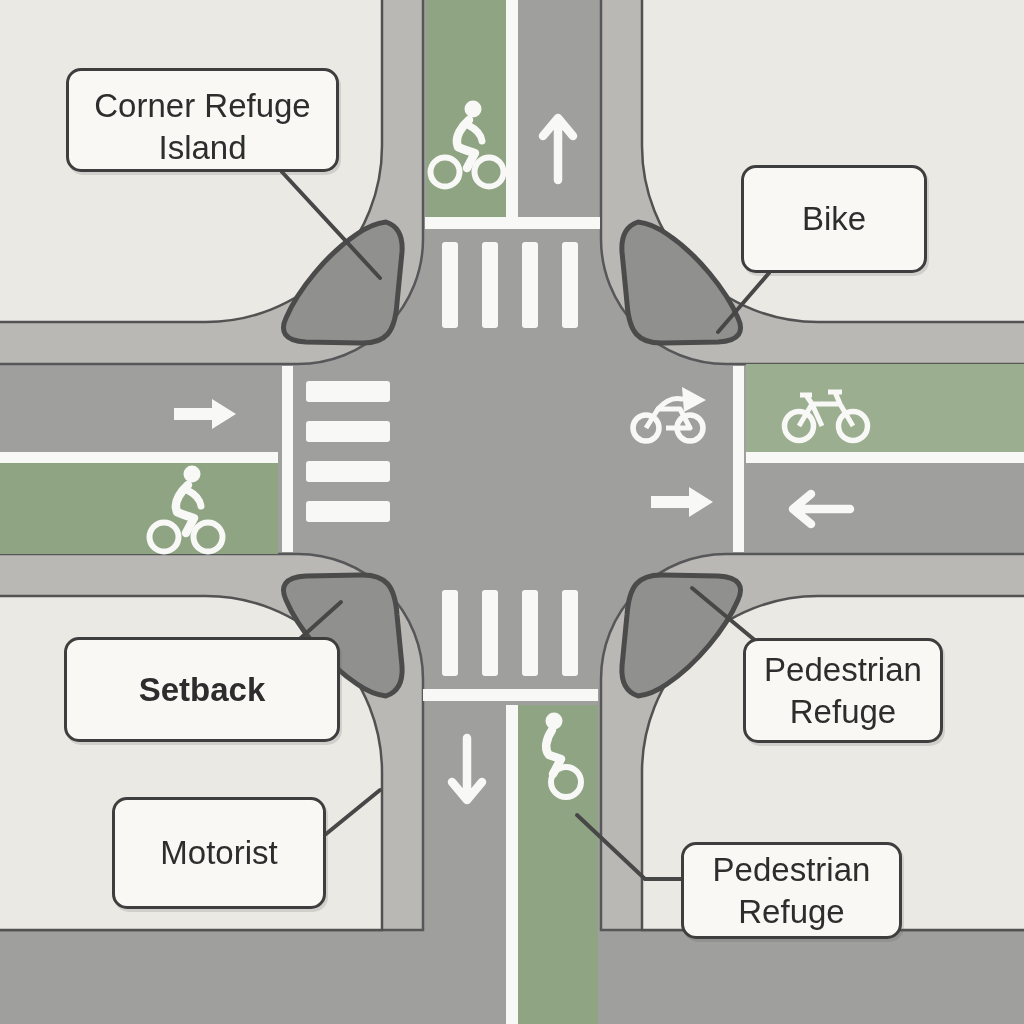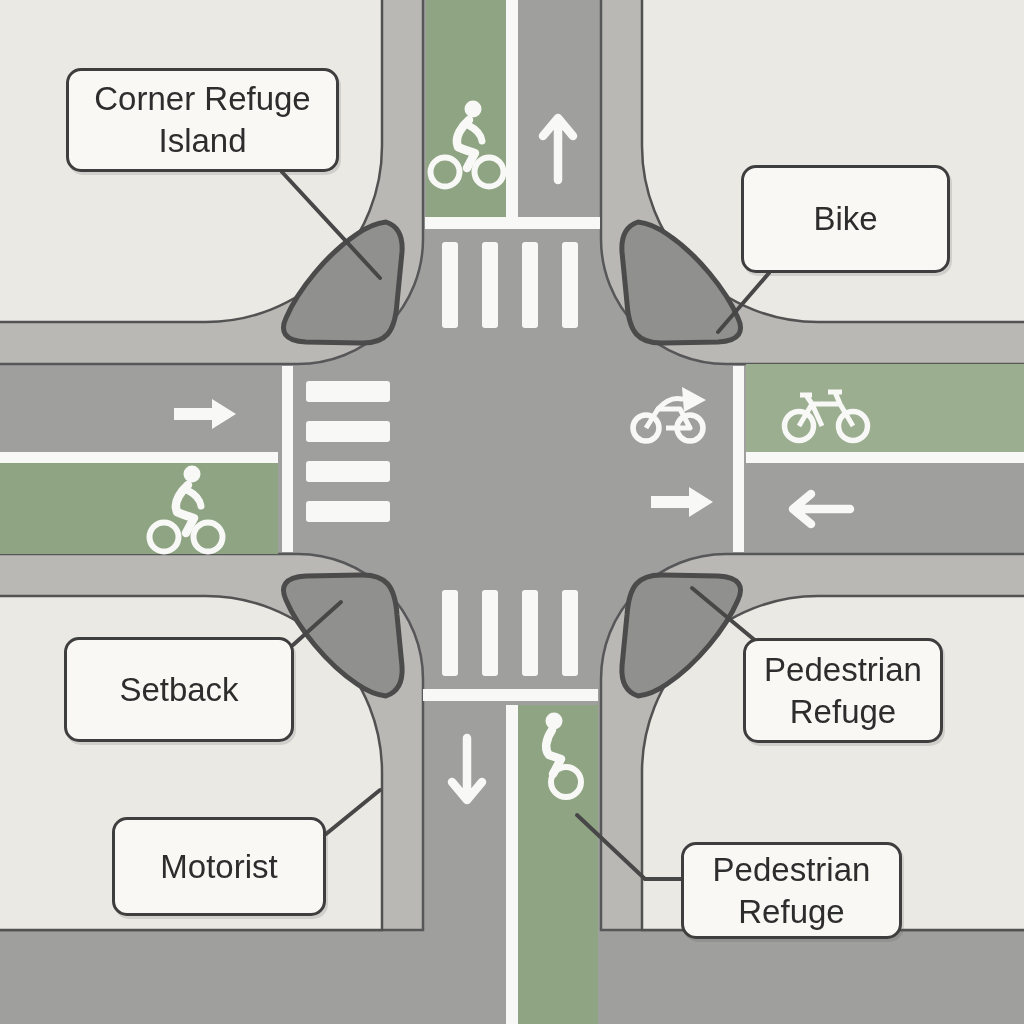--- a/index.html
+++ b/index.html
@@ -13,24 +13,24 @@
   .white{fill:#f8f8f7;}
   .wstroke{stroke:#f8f8f7;fill:none;}
   .leader{stroke:#474747;stroke-width:4;fill:none;stroke-linecap:round;stroke-linejoin:round;}
   .callout{
     position:absolute;box-sizing:border-box;
     background:#f9f8f5;border:3px solid #3e3e3e;border-radius:15px;
     display:flex;flex-direction:column;align-items:center;justify-content:center;
     font-size:33px;font-weight:500;color:#2d2d2d;line-height:42px;text-align:center;
     box-shadow:2px 3px 0 rgba(90,90,90,0.18);
   }
-  #lbl-corner-refuge{left:66px;top:68px;width:273px;height:104px;}
-  #lbl-bike-queue{left:741px;top:165px;width:209px;height:108px;}
-  #lbl-setback{left:64px;top:637px;width:230px;height:105px;}
-  #lbl-motorist{left:112px;top:817px;width:214px;height:99px;}
+  #lbl-corner-refuge{left:66px;top:68px;width:273px;height:104px;justify-content:flex-end;}
+  #lbl-bike-queue{left:741px;top:165px;width:186px;height:108px;}
+  #lbl-setback{left:64px;top:637px;width:276px;height:105px;font-weight:bold;}
+  #lbl-motorist{left:112px;top:797px;width:214px;height:112px;}
   #lbl-ped-upper{left:743px;top:638px;width:200px;height:105px;}
   #lbl-ped-lower{left:681px;top:842px;width:221px;height:97px;}
 </style>
 </head>
 <body>
 
 <div id="stage">
 
 <svg id="diagram-svg" width="1024" height="1024" viewBox="0 0 1024 1024">
 

